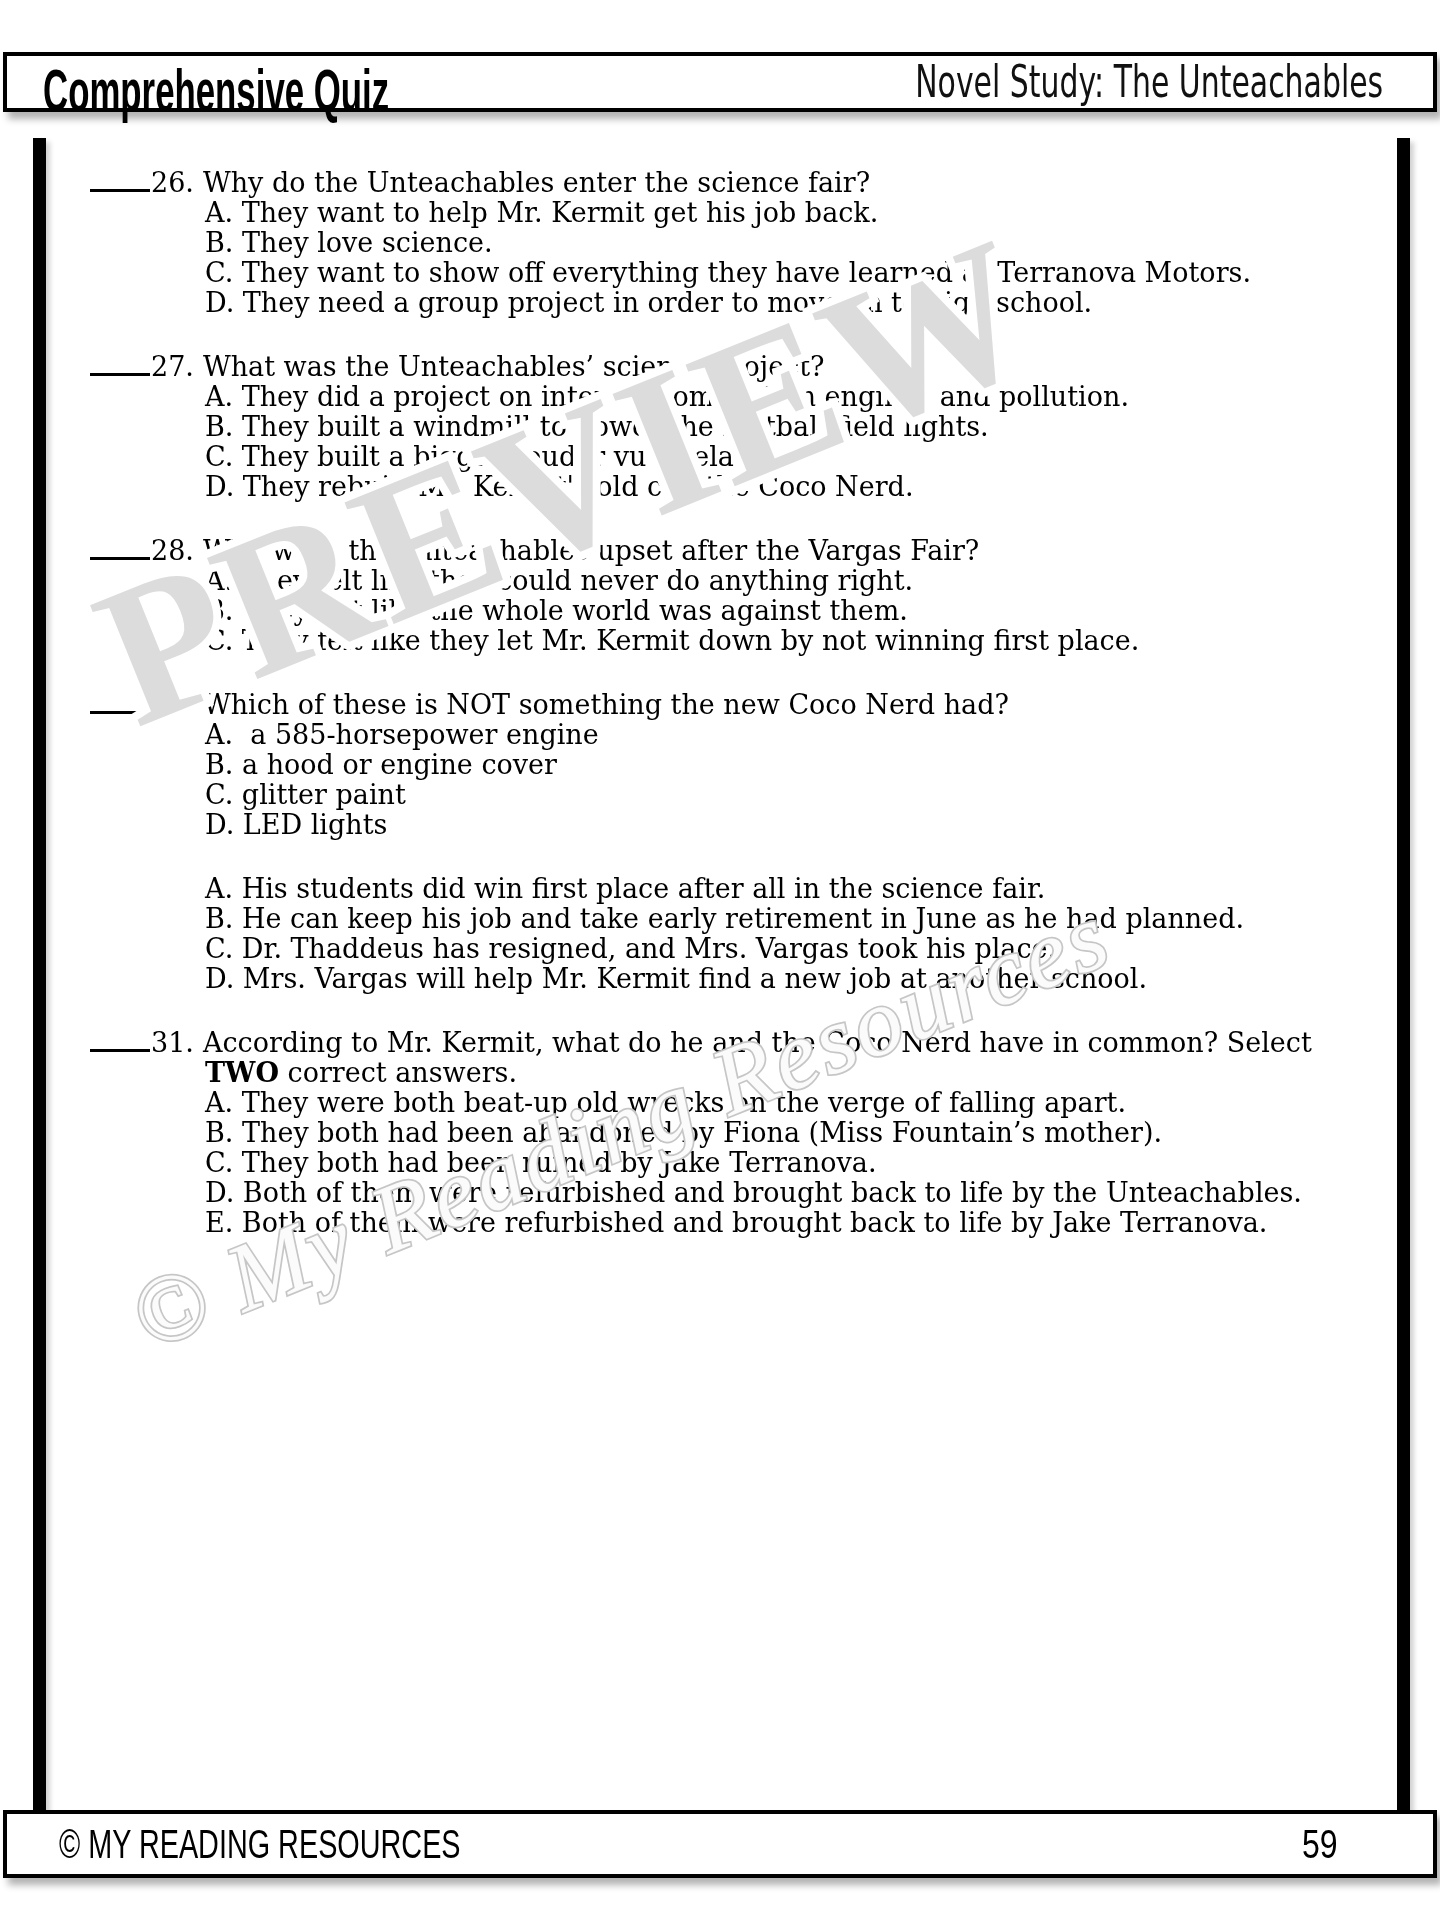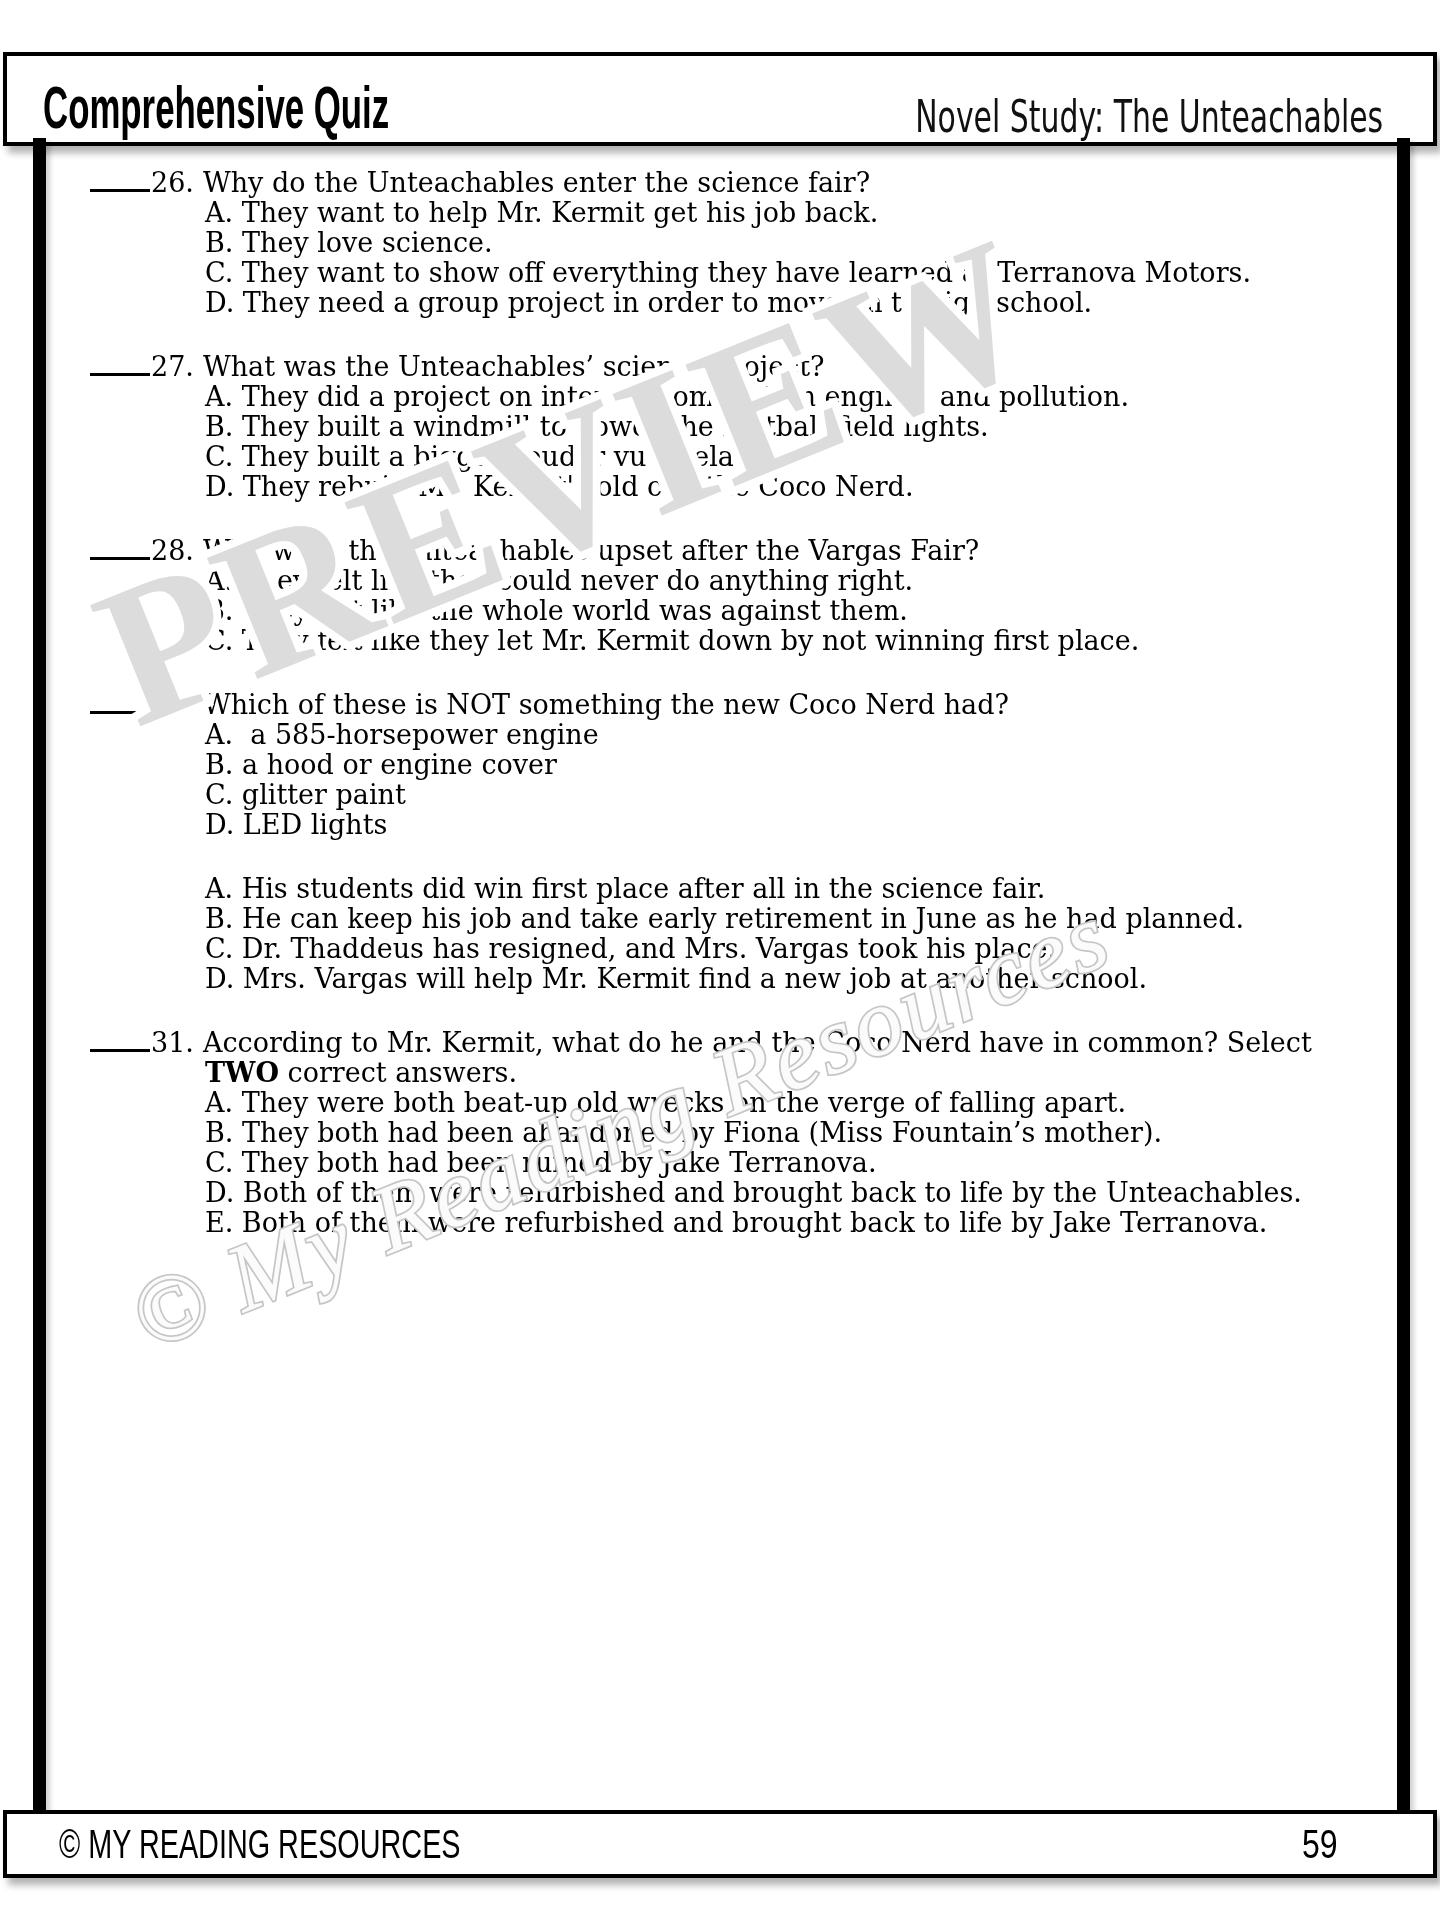--- a/index.html
+++ b/index.html
@@ -7,24 +7,24 @@
     width: 1440px; height: 1920px;
     background: #ffffff;
     font-family: "DejaVu Serif", serif;
     overflow: hidden;
     position: relative;
   }
   .page { position: absolute; inset: 0; background: #fff; }
 
   
   .header-band {
-    position: absolute; left: 3px; right: 3px; top: 52px; height: 94px;
+    position: absolute; left: 3px; right: 3px; top: 52px; height: 60px;
     background: #fff; border: 4px solid #000;
     box-shadow: 5px 7px 7px rgba(0,0,0,0.30);
-    display: flex; align-items: flex-end; justify-content: space-between;
+    display: flex; align-items: flex-start; justify-content: space-between;
     z-index: 30;
   }
   .header-title {
     font-family: "Liberation Sans", sans-serif;
     font-weight: bold; font-size: 60px; color: #000;
     transform: scaleX(0.58); transform-origin: left center;
     margin-left: 36px; white-space: nowrap; letter-spacing: 0px;
   }
   .header-subtitle {
     font-family: "DejaVu Sans", sans-serif;

